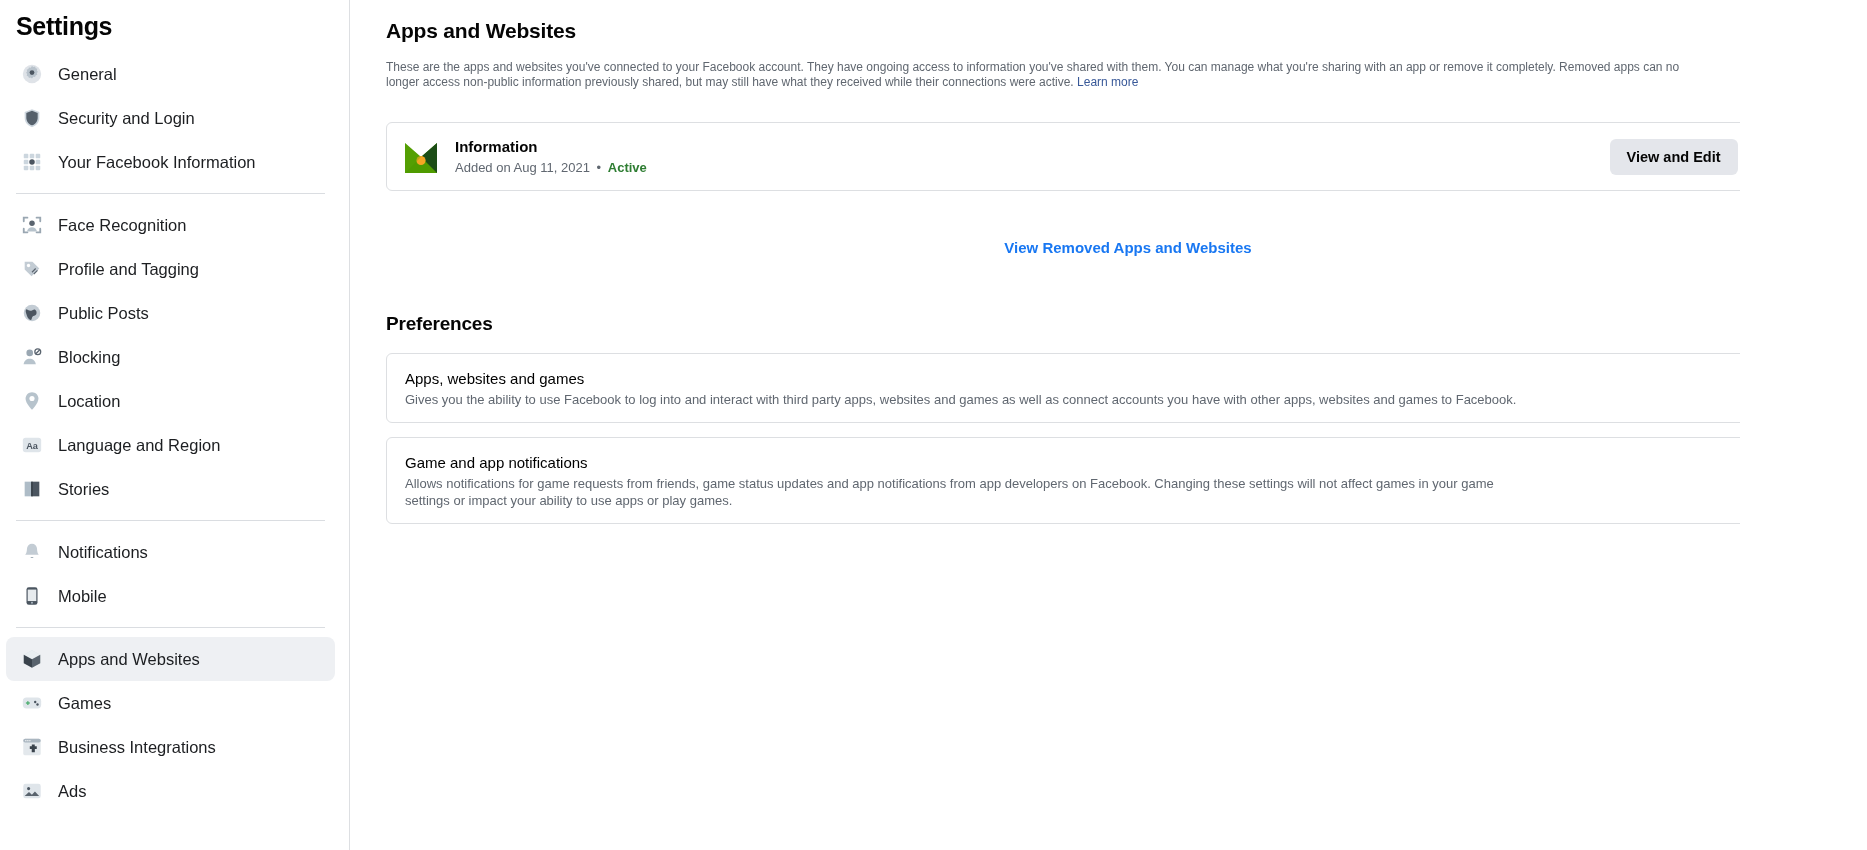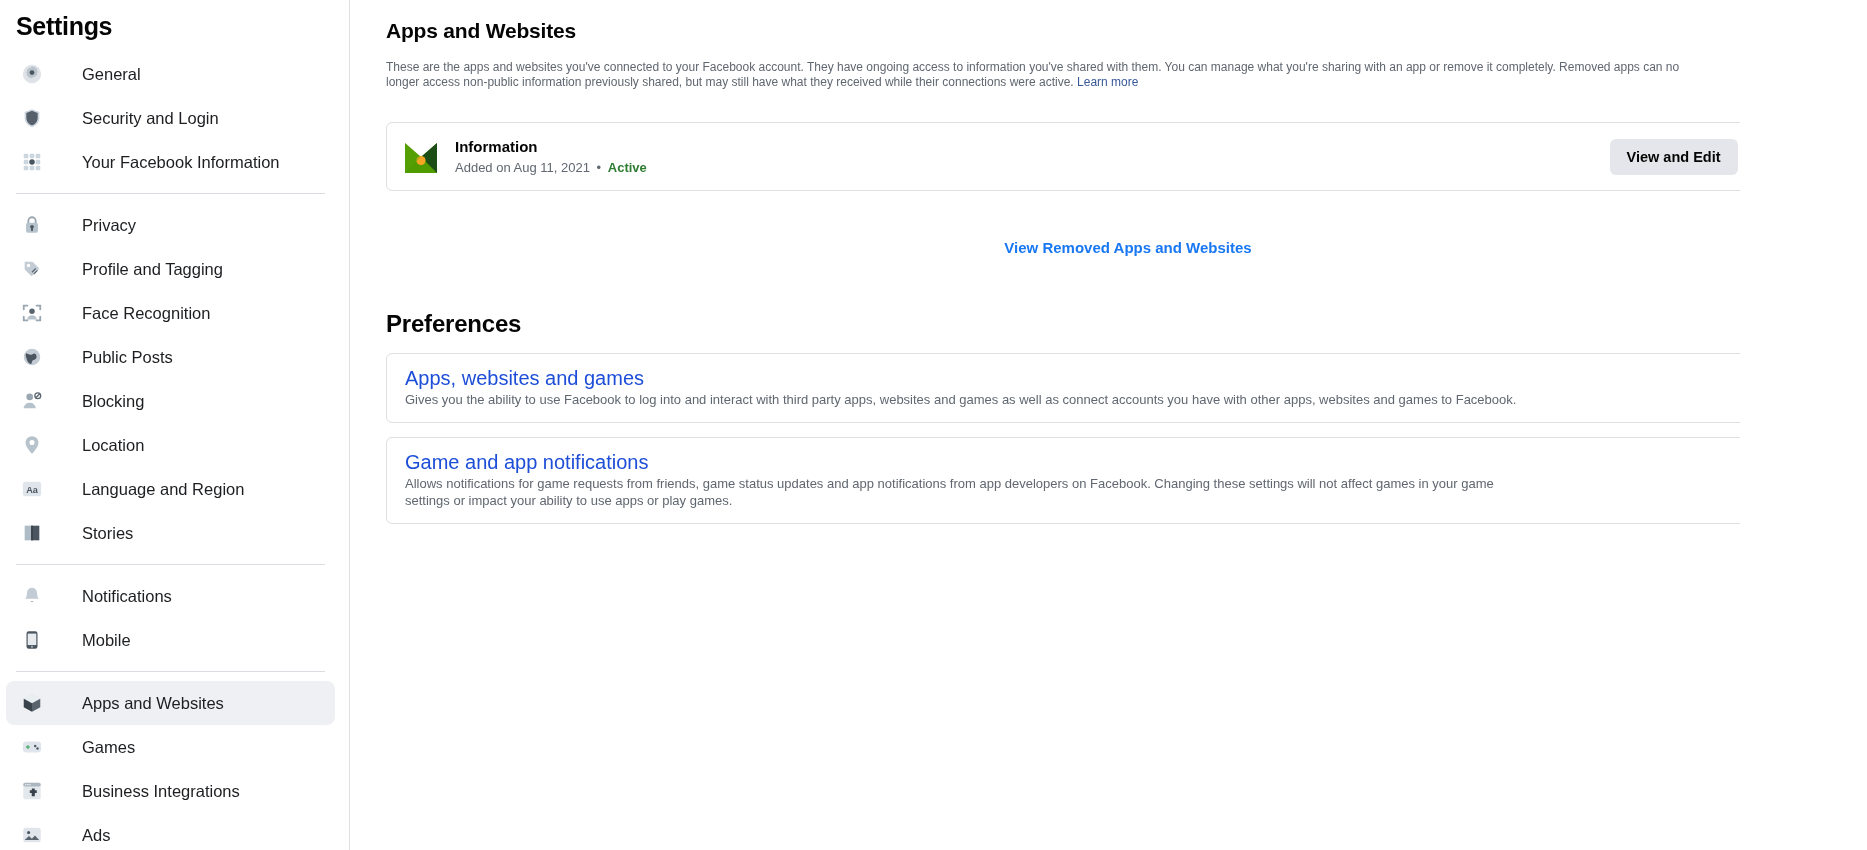--- a/index.html
+++ b/index.html
@@ -52,21 +52,20 @@
 
   .nav-item {
     display: flex;
     align-items: center;
     height: 44px;
     padding-left: 14px;
     border-radius: 8px;
     margin: 0 2px 0 6px;
     cursor: pointer;
     user-select: none;
-    gap: 24px;
   }
   .nav-item.active { background: #eef0f3; }
 
   .nav-icon {
     width: 24px;
     height: 24px;
     flex: 0 0 24px;
     margin-right: 14px;
     display: flex;
     align-items: center;
@@ -199,21 +198,21 @@
   }
   .removed-link {
     font-size: 15px;
     font-weight: bold;
     color: #1877f2;
     cursor: pointer;
     display: inline-block;
   }
 
   .prefs-title {
-    font-size: 24px;
+    font-size: 19px;
     font-weight: bold;
     color: #050505;
     letter-spacing: -0.2px;
     line-height: 26px;
     margin-top: 54px;
     margin-bottom: 16px;
   }
 
   .pref-card {
     border: 1px solid #dddfe2;
@@ -222,22 +221,22 @@
     width: 1484px;
     display: flex;
     align-items: center;
     padding: 14px 16px 14px 18px;
     margin-bottom: 14px;
   }
 
   .pref-text { flex: 1 1 auto; padding-right: 14px; }
 
   .pref-heading {
-    font-size: 20px;
-    color: #1d4ed8;
+    font-size: 15px;
+    color: #000000;
     line-height: 21px;
     margin-bottom: 2px;
   }
 
   .pref-desc {
     font-size: 13px;
     color: #606770;
     line-height: 17px;
     max-width: 1125px;
   }
@@ -289,47 +288,36 @@
         <span class="nav-label">Your Facebook Information</span>
       </div>
     </div>
 
     <div class="nav-divider"></div>
 
     <div class="nav-group">
       <div class="nav-item">
         <span class="nav-icon">
           <svg width="22" height="22" viewBox="0 0 24 24">
-              <path d="M8 10V7.5a4 4 0 018 0V10" fill="none" stroke="#9aa7b2" stroke-width="2"></path>
-              <rect x="5.5" y="9.5" width="13" height="11" rx="2" fill="#b7c3cc"></rect>
-              <circle cx="12" cy="14" r="2" fill="#4b5560"></circle>
-              <rect x="11" y="14.5" width="2" height="4" fill="#4b5560"></rect>
-            </svg>
-        </span>
-        <span class="nav-label">Privacy</span>
-      </div>
-      <div class="nav-item">
-        <span class="nav-icon">
-          <svg width="22" height="22" viewBox="0 0 24 24">
-              <path d="M4 4h8.5l7.5 7.5-8.5 8.5L4 12.5z" fill="#c3ccd4"></path>
-              <circle cx="8.2" cy="8.2" r="1.8" fill="#ffffff"></circle>
-              <path d="M12 15.5l4-4M14 17.5l4-4" stroke="#5a646f" stroke-width="1.3"></path>
-            </svg>
-        </span>
-        <span class="nav-label">Profile and Tagging</span>
-      </div>
-      <div class="nav-item">
-        <span class="nav-icon">
-          <svg width="22" height="22" viewBox="0 0 24 24">
             <path d="M3 8V4h4M21 8V4h-4M3 16v4h4M21 16v4h-4" fill="none" stroke="#9aa7b2" stroke-width="2" stroke-linecap="round"></path>
             <circle cx="12" cy="10" r="3" fill="#5a646f"></circle>
             <path d="M6.5 19c.6-3 3-4.6 5.5-4.6s4.9 1.6 5.5 4.6z" fill="#b7c3cc"></path>
           </svg>
         </span>
         <span class="nav-label">Face Recognition</span>
+      </div>
+      <div class="nav-item">
+        <span class="nav-icon">
+          <svg width="22" height="22" viewBox="0 0 24 24">
+              <path d="M4 4h8.5l7.5 7.5-8.5 8.5L4 12.5z" fill="#c3ccd4"></path>
+              <circle cx="8.2" cy="8.2" r="1.8" fill="#ffffff"></circle>
+              <path d="M12 15.5l4-4M14 17.5l4-4" stroke="#5a646f" stroke-width="1.3"></path>
+            </svg>
+        </span>
+        <span class="nav-label">Profile and Tagging</span>
       </div>
       <div class="nav-item">
         <span class="nav-icon">
           <svg width="22" height="22" viewBox="0 0 24 24">
               <circle cx="12" cy="12" r="9" fill="#c3ccd4"></circle>
               <path d="M6 8c2 .5 3 2 5 1.5s3-2 4.5-1 2 3.5 1 5-3 1-4 2.5-.5 3.5-2 3.5S7 17 6.5 15 4 9.5 6 8z" fill="#4b5560"></path>
             </svg>
         </span>
         <span class="nav-label">Public Posts</span>
       </div>

